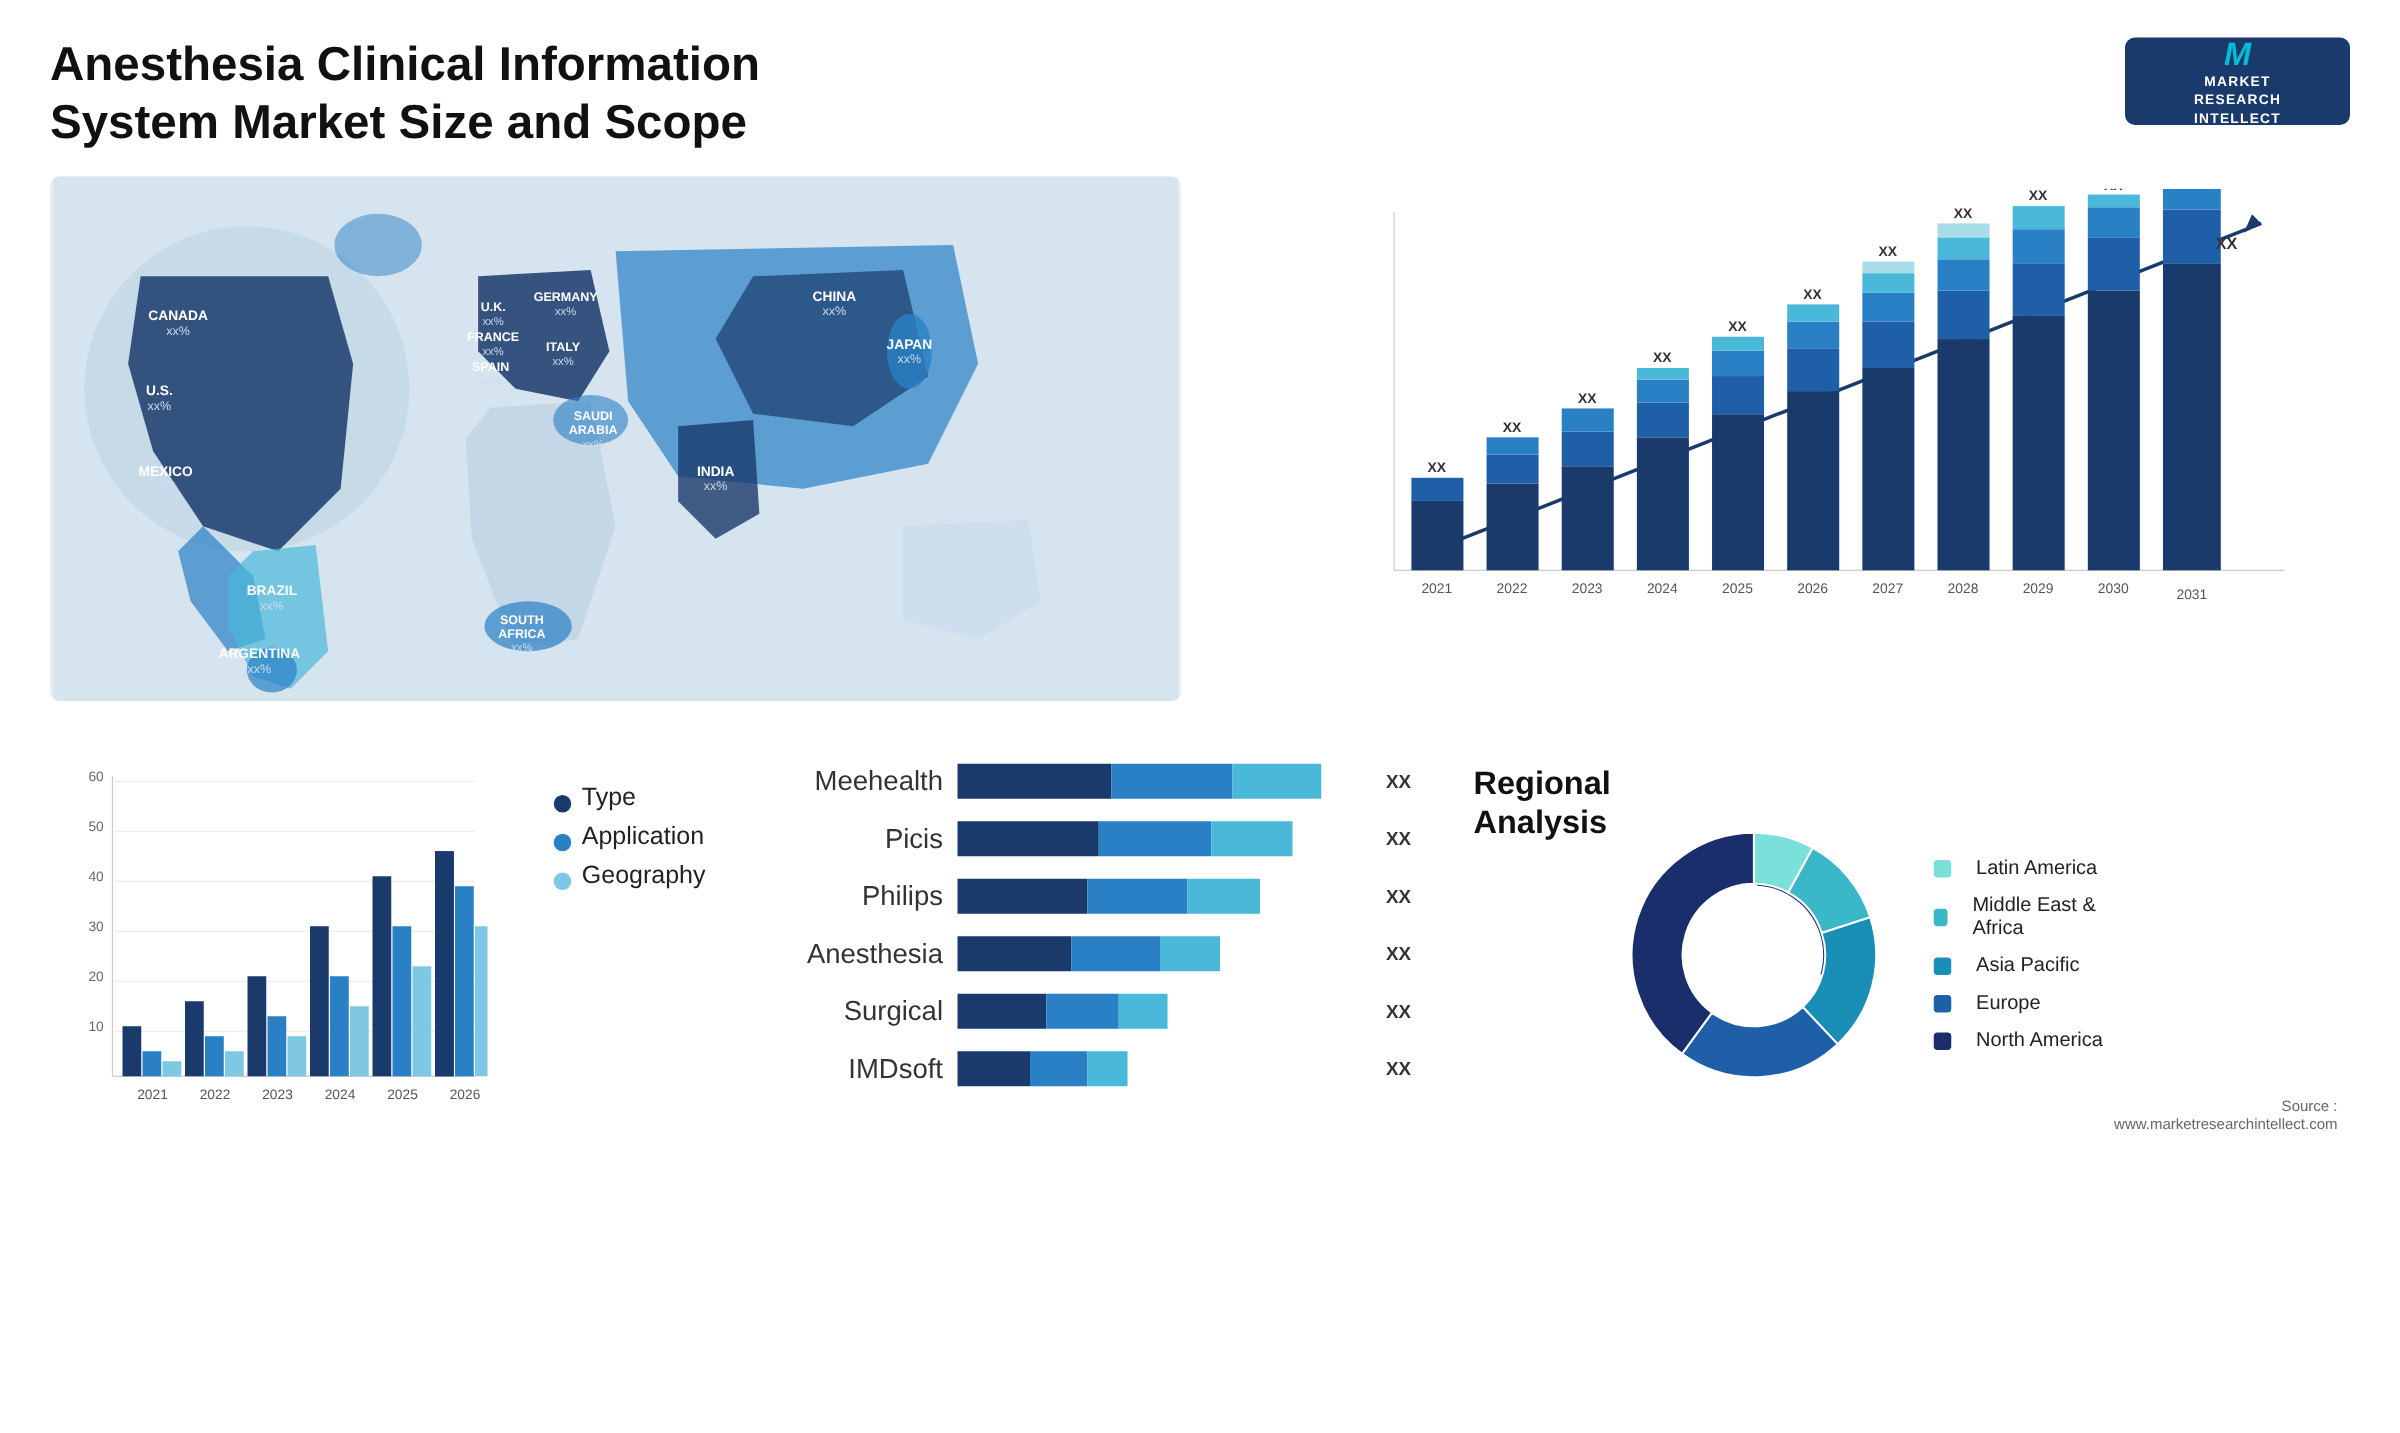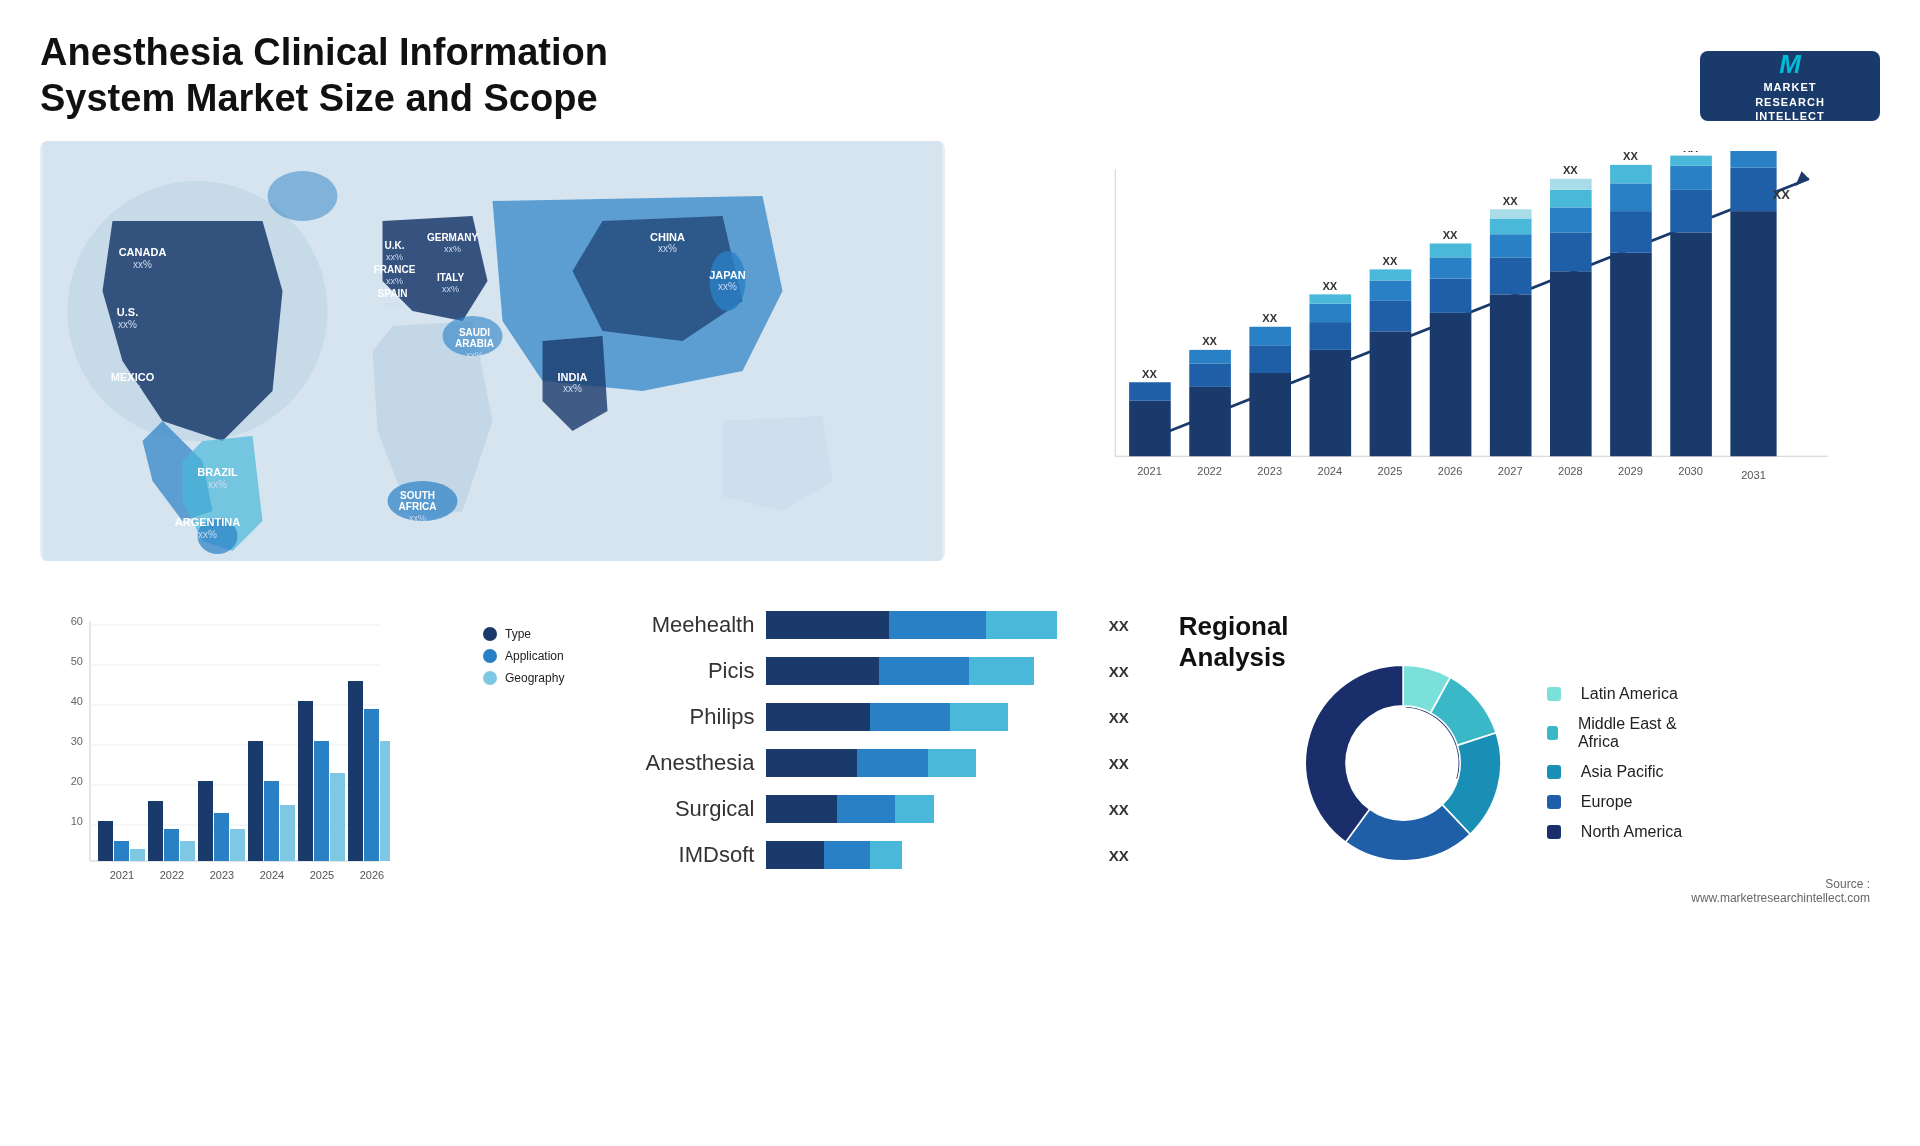--- a/index.html
+++ b/index.html
@@ -7,21 +7,21 @@
       font-family: Arial, sans-serif;
       background: #fff;
       width: 1920px;
       min-height: 1146px;
       padding: 30px 40px;
       color: #222;
     }
     .header {
       display: flex;
       justify-content: space-between;
-      align-items: flex-end;
+      align-items: flex-start;
       margin-bottom: 20px;
     }
     .title {
       font-size: 38px;
       font-weight: 700;
       max-width: 700px;
       line-height: 1.2;
       color: #111;
     }
     .logo-box {
@@ -90,21 +90,21 @@
     }
     .seg-legend {
       margin-top: 16px;
       margin-left: 30px;
     }
     .legend-item {
       display: flex;
       align-items: flex-end;
       gap: 8px;
       margin-bottom: 8px;
-      font-size: 12px;
+      font-size: 20px;
     }
     .legend-dot {
       width: 14px;
       height: 14px;
       border-radius: 50%;
     }
     .seg-container {
       display: flex;
       gap: 20px;
       align-items: flex-start;

